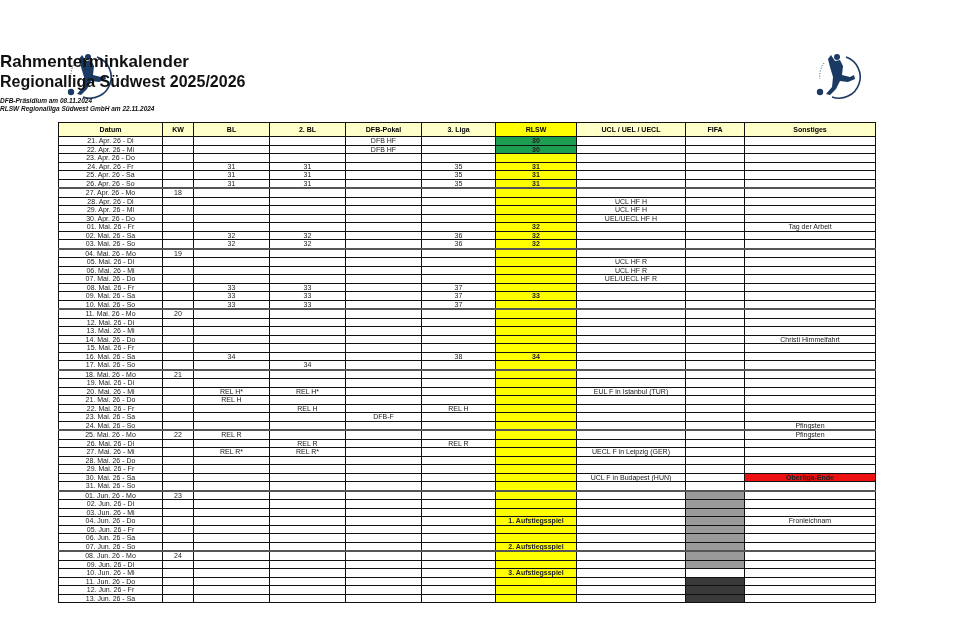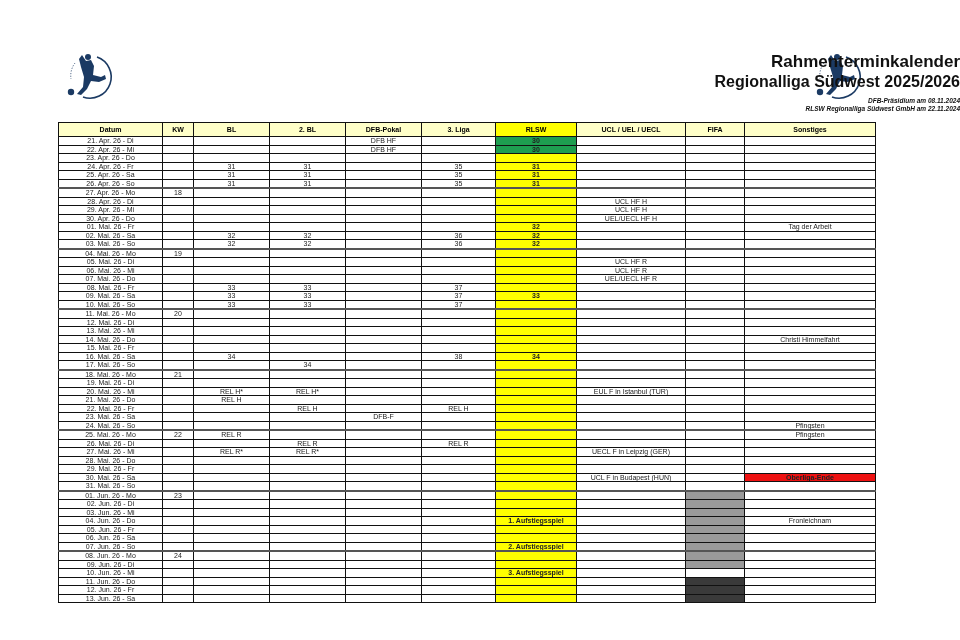--- a/index.html
+++ b/index.html
@@ -1,21 +1,21 @@
 <!DOCTYPE html>
 <html><head>
 <meta charset="utf-8">
 <style>
   html, body { margin:0; padding:0; background:#ffffff; }
   body { width:960px; height:640px; position:relative; overflow:hidden; font-family:"Liberation Sans", sans-serif; color:#000; }
   .logo { position:absolute; width:54px; height:54px; }
   .logo svg { width:100%; height:100%; }
   #logo-left { left:63px; top:49px; }
   #logo-right { left:812px; top:49px; }
-  .title { position:absolute; left:0; width:960px; text-align:right; font-weight:bold; color:#111; }
+  .title { position:absolute; left:0; width:960px; text-align:left; font-weight:bold; color:#111; }
   #t1 { top:52px; font-size:17px; }
   #t2 { top:73px; font-size:16px; }
   #s1 { top:97px; font-size:6.5px; font-style:italic; }
   #s2 { top:105px; font-size:6.5px; font-style:italic; }
   table.cal { position:absolute; left:58px; top:122px; border-collapse:collapse; table-layout:fixed; width:817px; }
   table.cal th, table.cal td { border:1px solid #111; padding:0; text-align:center; overflow:hidden; white-space:nowrap; }
   table.cal th { height:13px; font-size:7px; font-weight:bold; background:#ffffc8; line-height:13px; }
   table.cal th.rlsw-h { background:#ffff00; }
   table.cal td { height:7.5px; font-size:7px; line-height:7.5px; color:#222; }
   table.cal tr.wk-start td { border-top:2px solid #555; }

